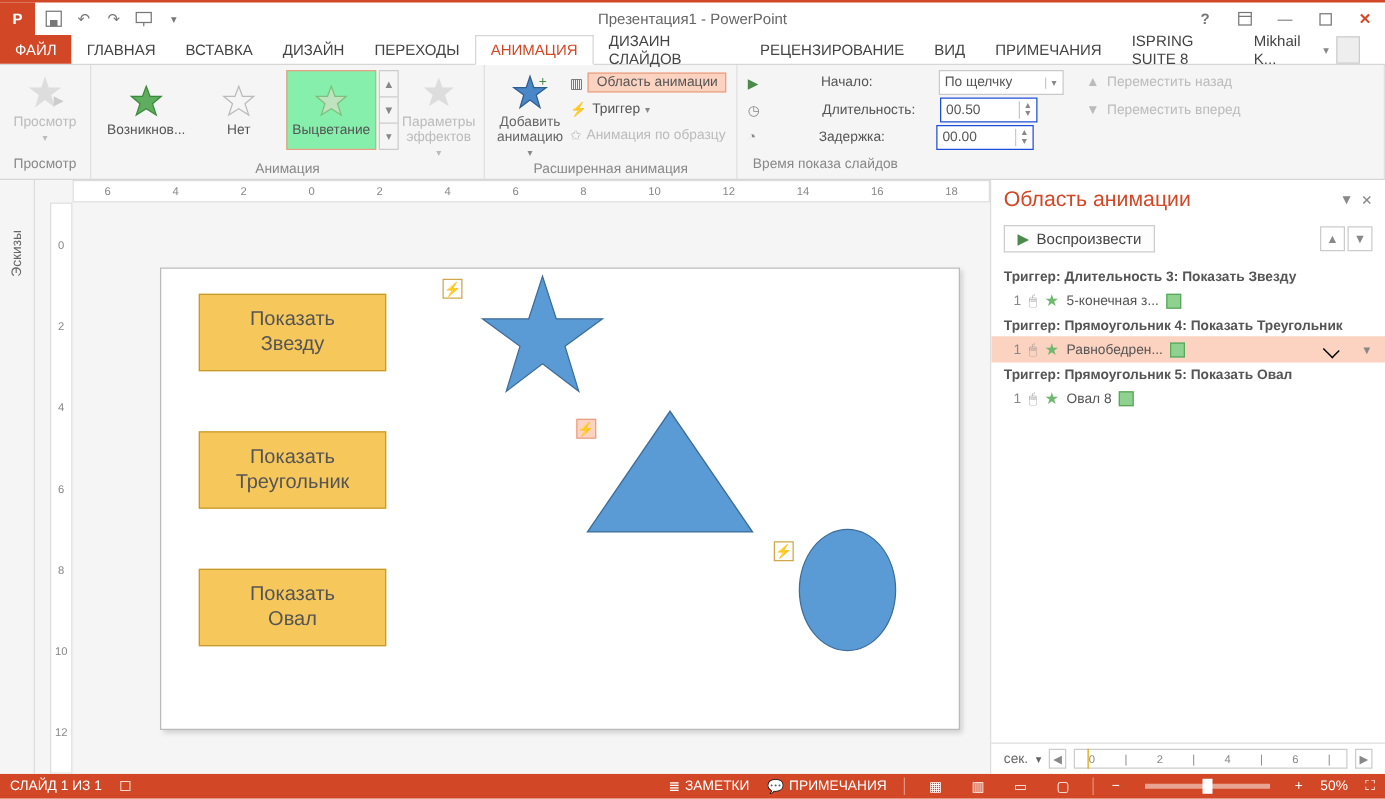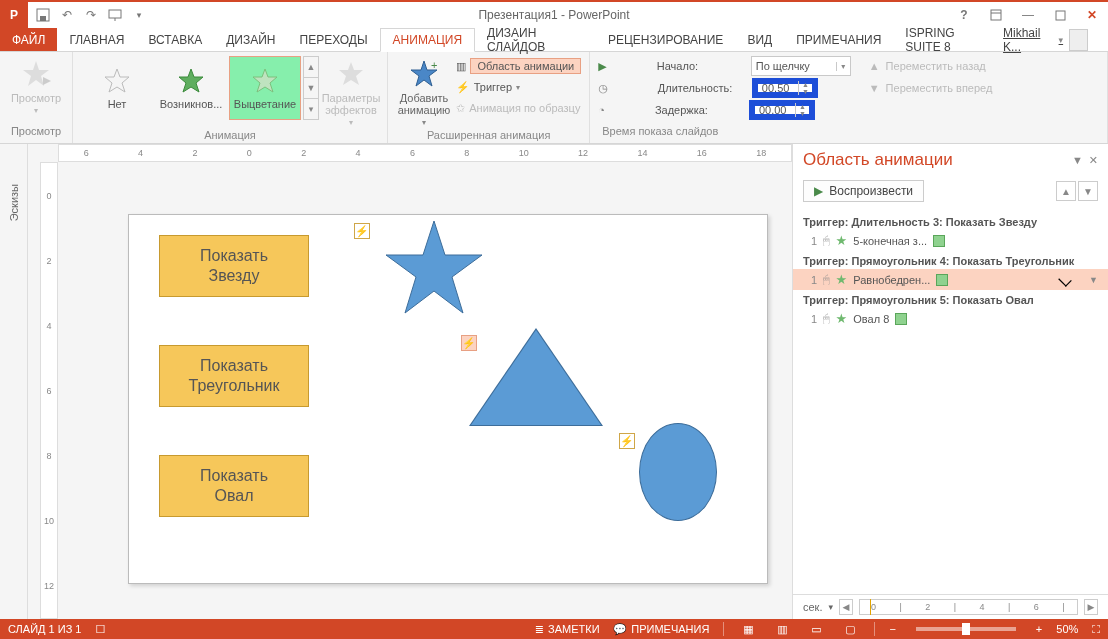--- a/index.html
+++ b/index.html
@@ -14,21 +14,21 @@
   .titlebar .win-controls{margin-left:auto;display:flex;}
   .titlebar .win-controls .w{width:32px;height:26px;display:flex;align-items:center;justify-content:center;color:#777;}
   .titlebar .win-controls .close{color:#d24726;font-weight:bold;}
   .help{color:#777;font-weight:bold;}
 
   
   .tabs{height:24px;display:flex;align-items:stretch;border-bottom:1px solid #d6d6d6;background:#fff;}
   .tab{padding:0 12px;display:flex;align-items:center;font-size:12px;color:#444;}
   .tab.file{background:#d24726;color:#fff;font-weight:normal;}
   .tab.active{color:#d24726;border:1px solid #d6d6d6;border-bottom:1px solid #fff;margin-bottom:-1px;background:#fff;}
-  .tabs .user-area{margin-left:auto;display:flex;align-items:center;gap:6px;padding-right:20px;text-decoration:underline;}
+  .tabs .user-area{margin-left:auto;display:flex;align-items:center;gap:6px;padding-right:20px;}
   .avatar{width:22px;height:22px;background:#eee;border:1px solid #ccc;}
 
   
   .ribbon{height:92px;background:#f5f5f5;border-bottom:1px solid #d6d6d6;display:flex;}
   .group{border-right:1px solid #e0e0e0;padding:4px 8px 2px 8px;display:flex;flex-direction:column;}
   .group .body{flex:1;display:flex;align-items:flex-start;gap:4px;}
   .group .caption{text-align:center;font-size:11px;color:#888;height:16px;}
   .big-btn{width:56px;display:flex;flex-direction:column;align-items:center;gap:2px;padding:2px;color:#666;}
   .big-btn.dim{color:#bbb;}
   .big-btn .ico{width:32px;height:32px;display:flex;align-items:center;justify-content:center;}
@@ -38,21 +38,21 @@
   .anim-item.sel{background:#86efac;border:1px solid #e8a083;}
   .gallery-more{width:16px;height:64px;border:1px solid #ccc;display:flex;flex-direction:column;}
   .gallery-more div{flex:1;display:flex;align-items:center;justify-content:center;color:#888;border-bottom:1px solid #ccc;font-size:9px;}
   .gallery-more div:last-child{border-bottom:none;}
   .small-row{display:flex;align-items:center;gap:4px;font-size:11px;color:#555;height:20px;}
   .small-row.dim{color:#bbb;}
   .small-row .pill{background:#fcd3c1;border:1px solid #e8a083;padding:1px 6px;}
   .timing-col{display:flex;flex-direction:column;gap:2px;}
   .timing-col .row{display:flex;align-items:center;gap:6px;font-size:11px;color:#555;height:20px;}
   .timing-col .row .lab{width:88px;margin-left:44px;}
-  .spin{border:6px solid #1d4ed8;background:#fff;height:20px;width:66px;display:flex;align-items:center;}
+  .spin{border:1px solid #1d4ed8;background:#fff;height:20px;width:78px;display:flex;align-items:center;}
   .spin .val{flex:1;padding:0 4px;font-size:11px;}
   .spin .ar{width:14px;display:flex;flex-direction:column;}
   .spin .ar span{flex:1;font-size:7px;text-align:center;color:#888;border-left:1px solid #c9c9c9;}
   .combo{border:1px solid #c9c9c9;background:#fff;height:20px;width:100px;display:flex;align-items:center;}
   .combo .val{flex:1;padding:0 4px;font-size:11px;}
   .combo .dd{width:14px;text-align:center;color:#888;border-left:1px solid #c9c9c9;font-size:8px;}
 
   
   .workspace{display:flex;height:475px;}
   .thumb-strip{width:28px;background:#f5f5f5;border-right:1px solid #ddd;display:flex;align-items:flex-start;justify-content:center;}
@@ -184,29 +184,29 @@
       </div>
     </div>
     <div class="caption">Просмотр</div>
   </div>
 
   <div class="group">
     <div class="body">
       <div class="anim-gallery">
         <div class="anim-item">
           <svg width="28" height="28">
-              <polygon points="14,2 17,10 26,10 19,16 22,25 14,20 6,25 9,16 2,10 11,10" fill="none" stroke="#bbb"></polygon>
-            </svg>
-          <span>Нет</span>
+              <polygon points="14,2 17,10 26,10 19,16 22,25 14,20 6,25 9,16 2,10 11,10" fill="#5fae5f" stroke="#3b8a3b"></polygon>
+            </svg>
+          <span>Возникнов...</span>
         </div>
         <div class="anim-item">
           <svg width="28" height="28">
-              <polygon points="14,2 17,10 26,10 19,16 22,25 14,20 6,25 9,16 2,10 11,10" fill="#5fae5f" stroke="#3b8a3b"></polygon>
-            </svg>
-          <span>Возникнов...</span>
+              <polygon points="14,2 17,10 26,10 19,16 22,25 14,20 6,25 9,16 2,10 11,10" fill="none" stroke="#bbb"></polygon>
+            </svg>
+          <span>Нет</span>
         </div>
         <div class="anim-item sel">
           <svg width="28" height="28">
               <polygon points="14,2 17,10 26,10 19,16 22,25 14,20 6,25 9,16 2,10 11,10" fill="#bfe3bf" stroke="#7cc07c"></polygon>
             </svg>
           <span>Выцветание</span>
         </div>
         <div class="gallery-more">
           <div>▲</div>
           <div>▼</div>

